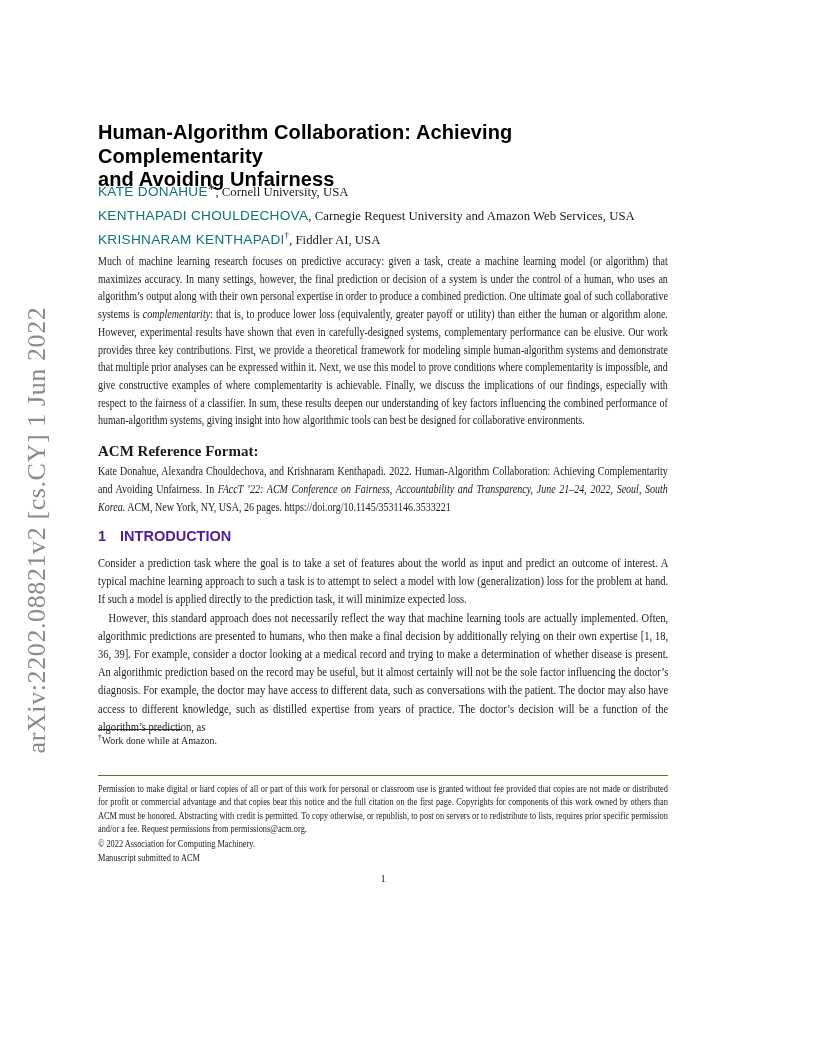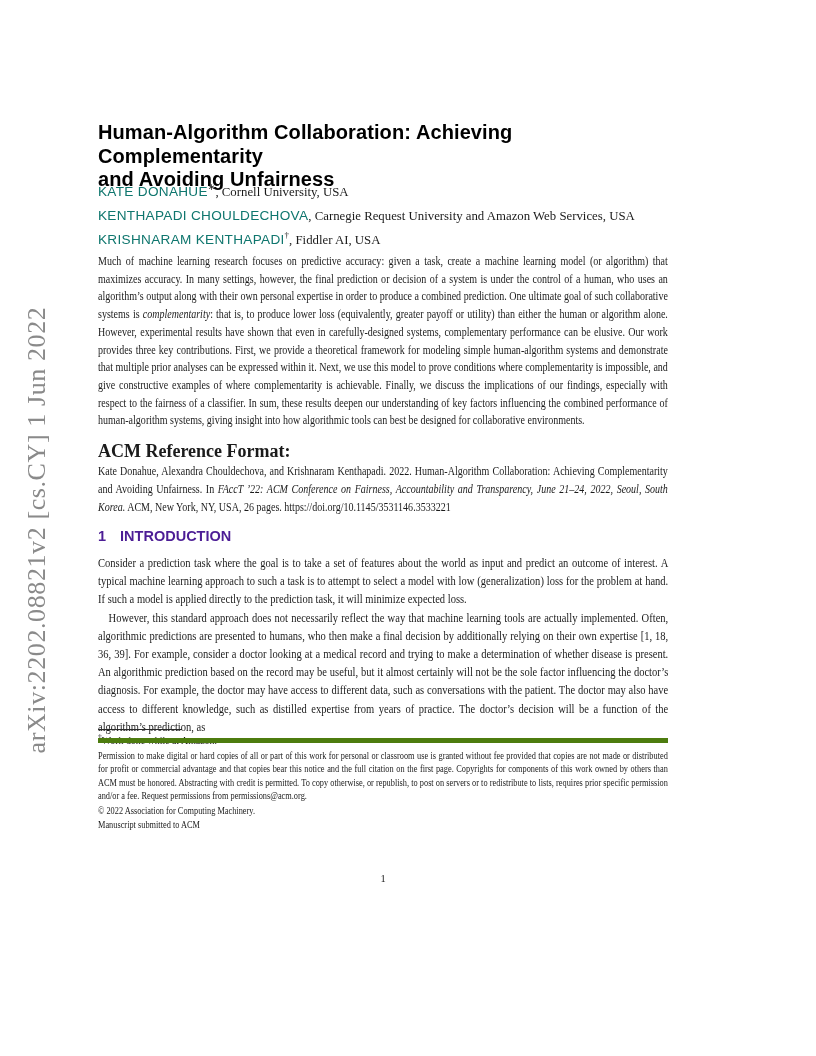--- a/index.html
+++ b/index.html
@@ -65,21 +65,21 @@
   .abstract {
     position: absolute;
     top: 253px; left: 0;
     font-size: 11.9px;
     line-height: 17.7px;
     text-align: justify;
   }
   .abstract em { font-style: italic; }
 
   .acm-ref { position: absolute; top: 444px; left: 0; width: 570px; }
-  .acm-ref-heading { font-weight: bold; font-size: 18px; line-height: 15px; margin-bottom: 3px; }
+  .acm-ref-heading { font-weight: bold; font-size: 15px; line-height: 15px; margin-bottom: 3px; }
   .acm-ref-text { font-size: 11.9px; line-height: 18px; text-align: justify; }
   .acm-ref-text em { font-style: italic; }
   .doi-link { color: #1b1b1b; text-decoration: none; cursor: pointer; }
 
   .intro { position: absolute; top: 528px; left: 0; width: 570px; }
   .section-heading {
     margin: 0 0 9px 0;
     font-family: "Liberation Sans", sans-serif;
     font-weight: bold;
     font-size: 14.5px;
@@ -91,22 +91,22 @@
   .para { margin: 0; }
   .para.indented { text-indent: 13px; }
 
   .footnotes { position: absolute; top: 729px; left: 98px; width: 570px; }
   .footnote-rule { width: 84px; border-top: 1px solid #2a2a2a; margin-bottom: 4px; }
   .footnote-line { font-size: 9.9px; line-height: 13px; }
   .footnote-line sup { font-size: 7.5px; line-height: 0; }
 
   .permission-block {
     position: absolute;
-    top: 738px; left: 98px; width: 570px;
-    border-top: 5px solid #4d7c0f;
+    top: 775px; left: 98px; width: 570px;
+    border-top: 1px solid #4d7c0f;
     padding-top: 6px;
   }
   .permission-text { font-size: 9.9px; line-height: 13.4px; text-align: justify; }
   .copyright-line, .manuscript-line { font-size: 9.9px; line-height: 13.4px; margin-top: 1px; }
 
   .page-number {
     position: absolute;
     top: 873px; left: 98px; width: 570px;
     text-align: center;
     font-size: 10.5px;

